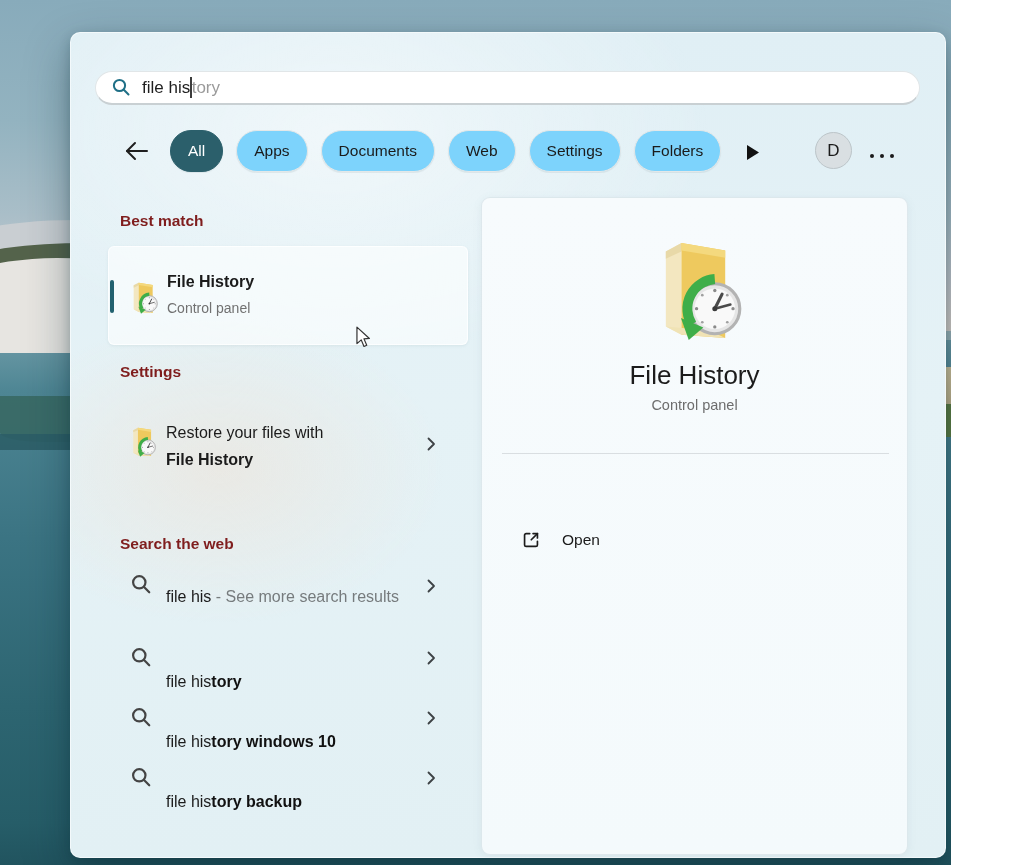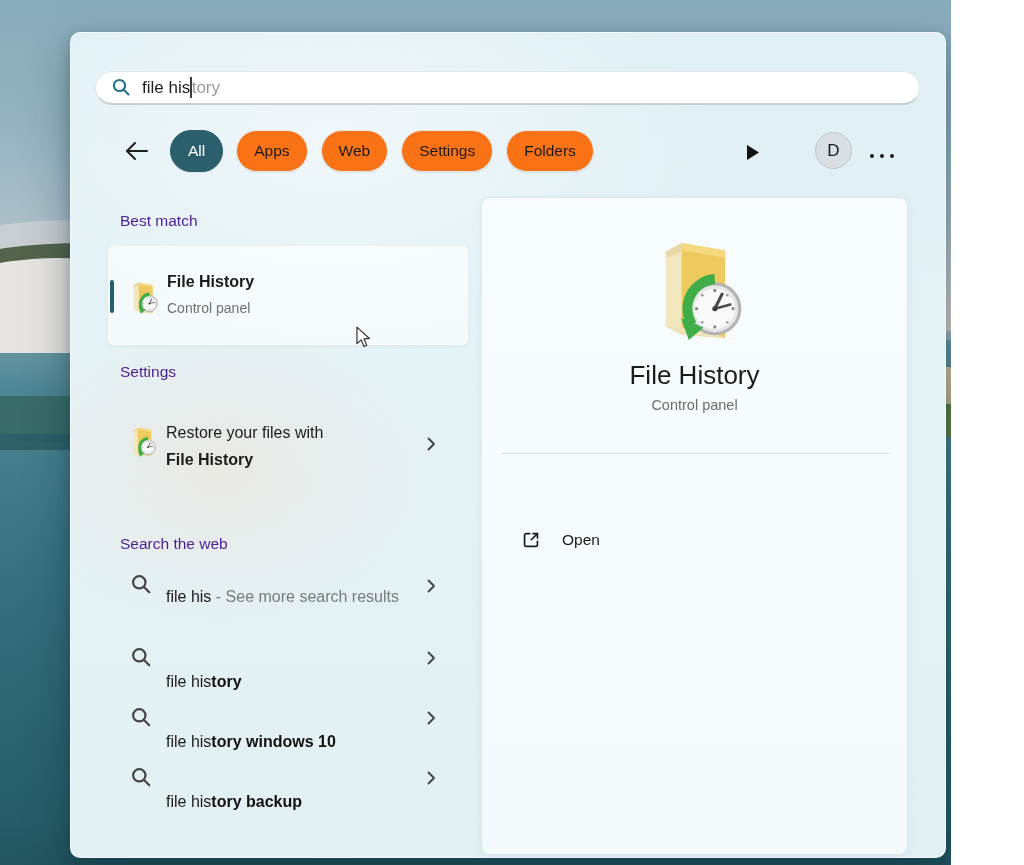--- a/index.html
+++ b/index.html
@@ -35,31 +35,31 @@
                border:1px solid #e1e6e8; border-bottom:2px solid #c9d0d3; border-radius:18px;
                display:flex; align-items:center; padding-left:16px; gap:11px; }
   .searchbar .typed { font-size:17px; color:#1f1f1f; }
   .searchbar .completion { font-size:17px; color:#9a9a9a; }
   .caret { display:inline-block; width:1.5px; height:21px; background:#3c3c3c; }
 
   
   .back-btn { position:absolute; left:122px; top:136px; width:30px; height:30px; display:flex; align-items:center; justify-content:center; }
   .tabs-clip { position:absolute; left:170px; top:129px; width:553px; height:44px; overflow:hidden; display:flex; gap:13px; align-items:center; }
   .pill { flex:0 0 auto; height:42px; display:flex; align-items:center; padding:0 17px; border-radius:22px;
-          background:#f97316; border:1px solid #e3e8e9; color:#1b1b1b; font-size:15.5px;
+          background:#7dd3fc; border:1px solid #e3e8e9; color:#1b1b1b; font-size:15.5px;
           box-shadow:0 1px 1px rgba(120,140,145,.15); }
   .pill.selected { background:#2b5f6b; border-color:#2b5f6b; color:#ffffff; }
   .more-tabs { position:absolute; left:745px; top:141px; width:24px; height:22px; display:flex; align-items:center; }
   .avatar { position:absolute; left:815px; top:132px; width:37px; height:37px; border-radius:50%;
             background:#d9dfe2; border:1px solid #bcc5c9; display:flex; align-items:center; justify-content:center;
             font-size:17px; color:#1b1b1b; }
   .ellipsis { position:absolute; left:868px; top:146px; }
 
   
-  .section-header { position:absolute; font-size:15.5px; font-weight:400; color:#4c1d95; }
+  .section-header { position:absolute; font-size:15.5px; font-weight:700; color:#7f1d1d; }
   .bm-card { position:absolute; left:108px; top:246px; width:360px; height:99px; border-radius:6px;
              background:rgba(253,255,255,.62); border:1px solid rgba(255,255,255,.8);
              box-shadow:0 1px 3px rgba(110,140,150,.12); }
   .accent-bar { position:absolute; left:1px; top:33px; width:4px; height:33px; border-radius:3px; background:#22616f; }
   .bm-icon { position:absolute; left:18px; top:35px; }
   .bm-title { position:absolute; left:58px; top:26px; font-size:16px; font-weight:700; color:#1b1b1b; }
   .bm-sub { position:absolute; left:58px; top:53px; font-size:14px; color:#717171; }
 
   .row-icon { position:absolute; }
   .chev { position:absolute; }
@@ -153,20 +153,23 @@
     </svg>
   </div>
   <div class="tabs-clip">
     <div class="pill selected">
         <span>All</span>
       </div>
     <div class="pill">
         <span>Apps</span>
       </div>
     <div class="pill">
+        <span>Documents</span>
+      </div>
+    <div class="pill">
         <span>Web</span>
       </div>
     <div class="pill">
         <span>Settings</span>
       </div>
     <div class="pill">
         <span>Folders</span>
       </div>
   </div>
   <div class="more-tabs">

